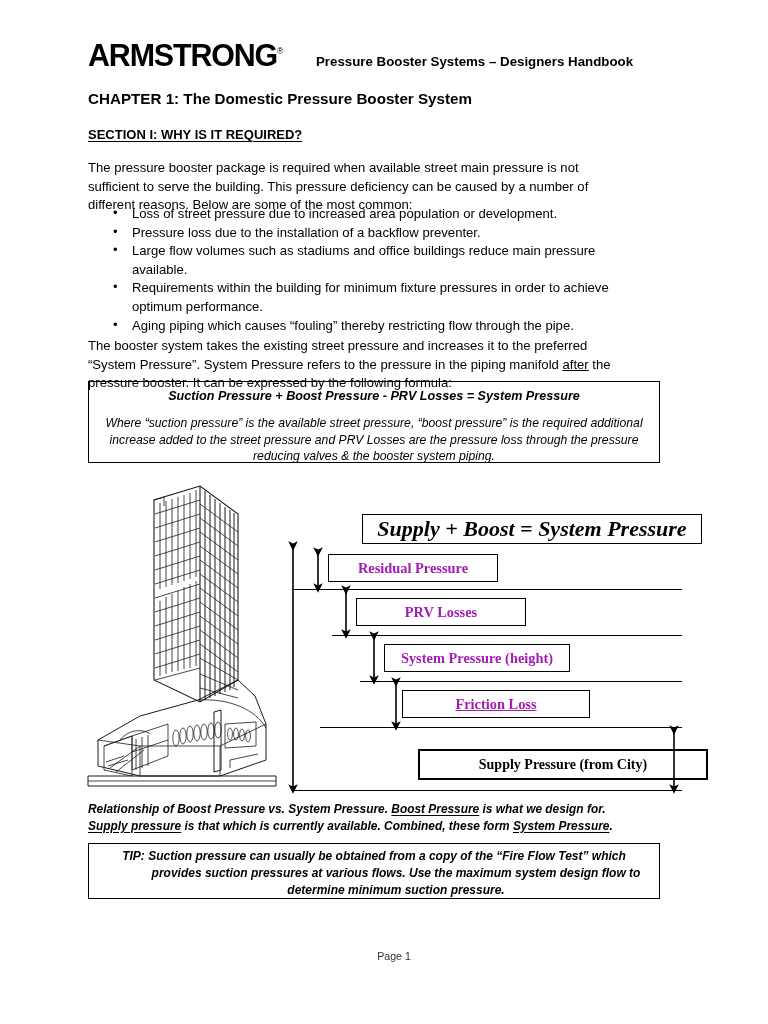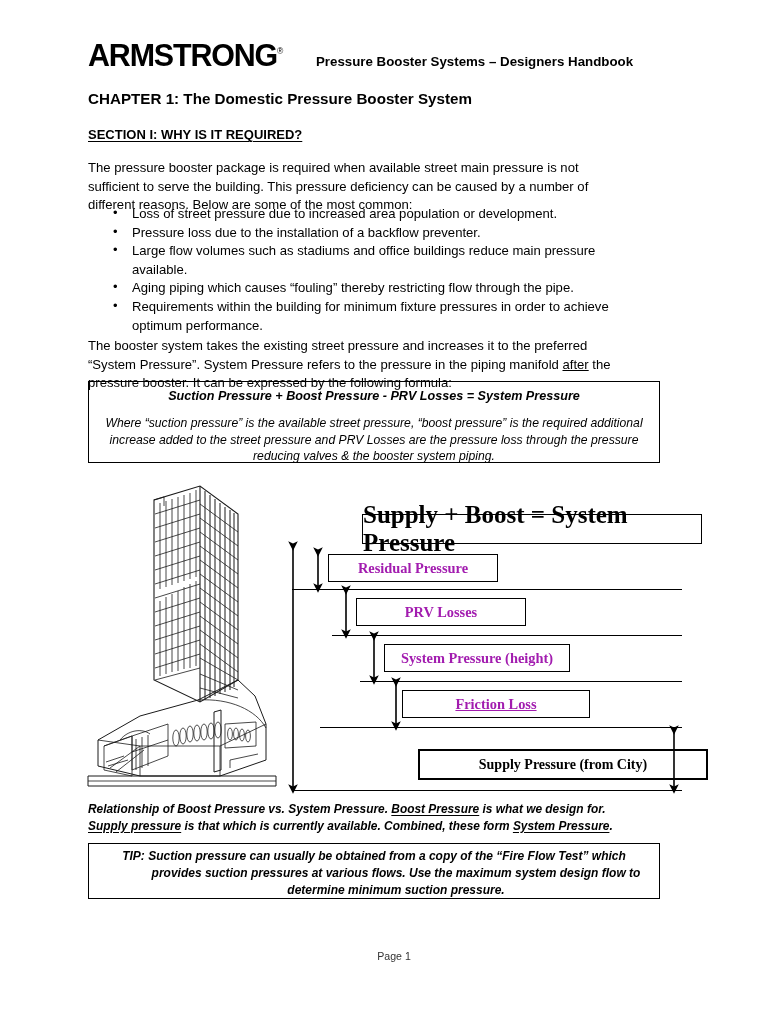--- a/index.html
+++ b/index.html
@@ -156,21 +156,22 @@
     position: absolute;
     left: 84px; top: 16px;
     width: 340px; height: 30px;
     border: 1.4px solid #000;
     background: #fff;
     display: flex;
     align-items: center;
     justify-content: center;
     font-family: "Liberation Serif", serif;
     font-weight: bold;
-    font-size: 25px;
+    font-size: 22px;
+    font-style: italic;
   }
   .supply-box {
     position: absolute;
     left: 140px; top: 251px;
     width: 290px; height: 31px;
     border: 2px solid #000;
     background: #fff;
     display: flex;
     align-items: center;
     justify-content: center;
@@ -247,22 +248,22 @@
 
   <div class="chapter-title">CHAPTER 1:  The Domestic Pressure Booster System</div>
   <div class="section-title">SECTION I:  WHY IS IT REQUIRED?</div>
 
   <div class="para" id="para1">The pressure booster package is required when available street main pressure is not sufficient to serve the building. This pressure deficiency can be caused by a number of different reasons. Below are some of the most common:</div>
 
   <ul class="bullets">
     <li>Loss of street pressure due to increased area population or development.</li>
     <li>Pressure loss due to the installation of a backflow preventer.</li>
     <li>Large flow volumes such as stadiums and office buildings reduce main pressure available.</li>
+    <li>Requirements within the building for minimum fixture pressures in order to achieve optimum performance.</li>
     <li>Aging piping which causes “fouling” thereby restricting flow through the pipe.</li>
-    <li>Requirements within the building for minimum fixture pressures in order to achieve optimum performance.</li>
   </ul>
 
   <div class="para" id="para2"><span>The booster system takes the existing street pressure and increases it to the preferred “System Pressure”. System Pressure refers to the pressure in the piping manifold </span><u>after</u><span> the pressure booster. It can be expressed by the following formula:</span></div>
 
   <div class="formula-box">
     <div class="formula-main">Suction Pressure + Boost Pressure - PRV Losses = System Pressure</div>
     <div class="formula-sub">Where “suction pressure” is the available street pressure, “boost pressure” is the required additional increase added to the street pressure and PRV Losses are the pressure loss through the pressure reducing valves &amp; the booster system piping.</div>
   </div>
 
   <div class="diagram">

